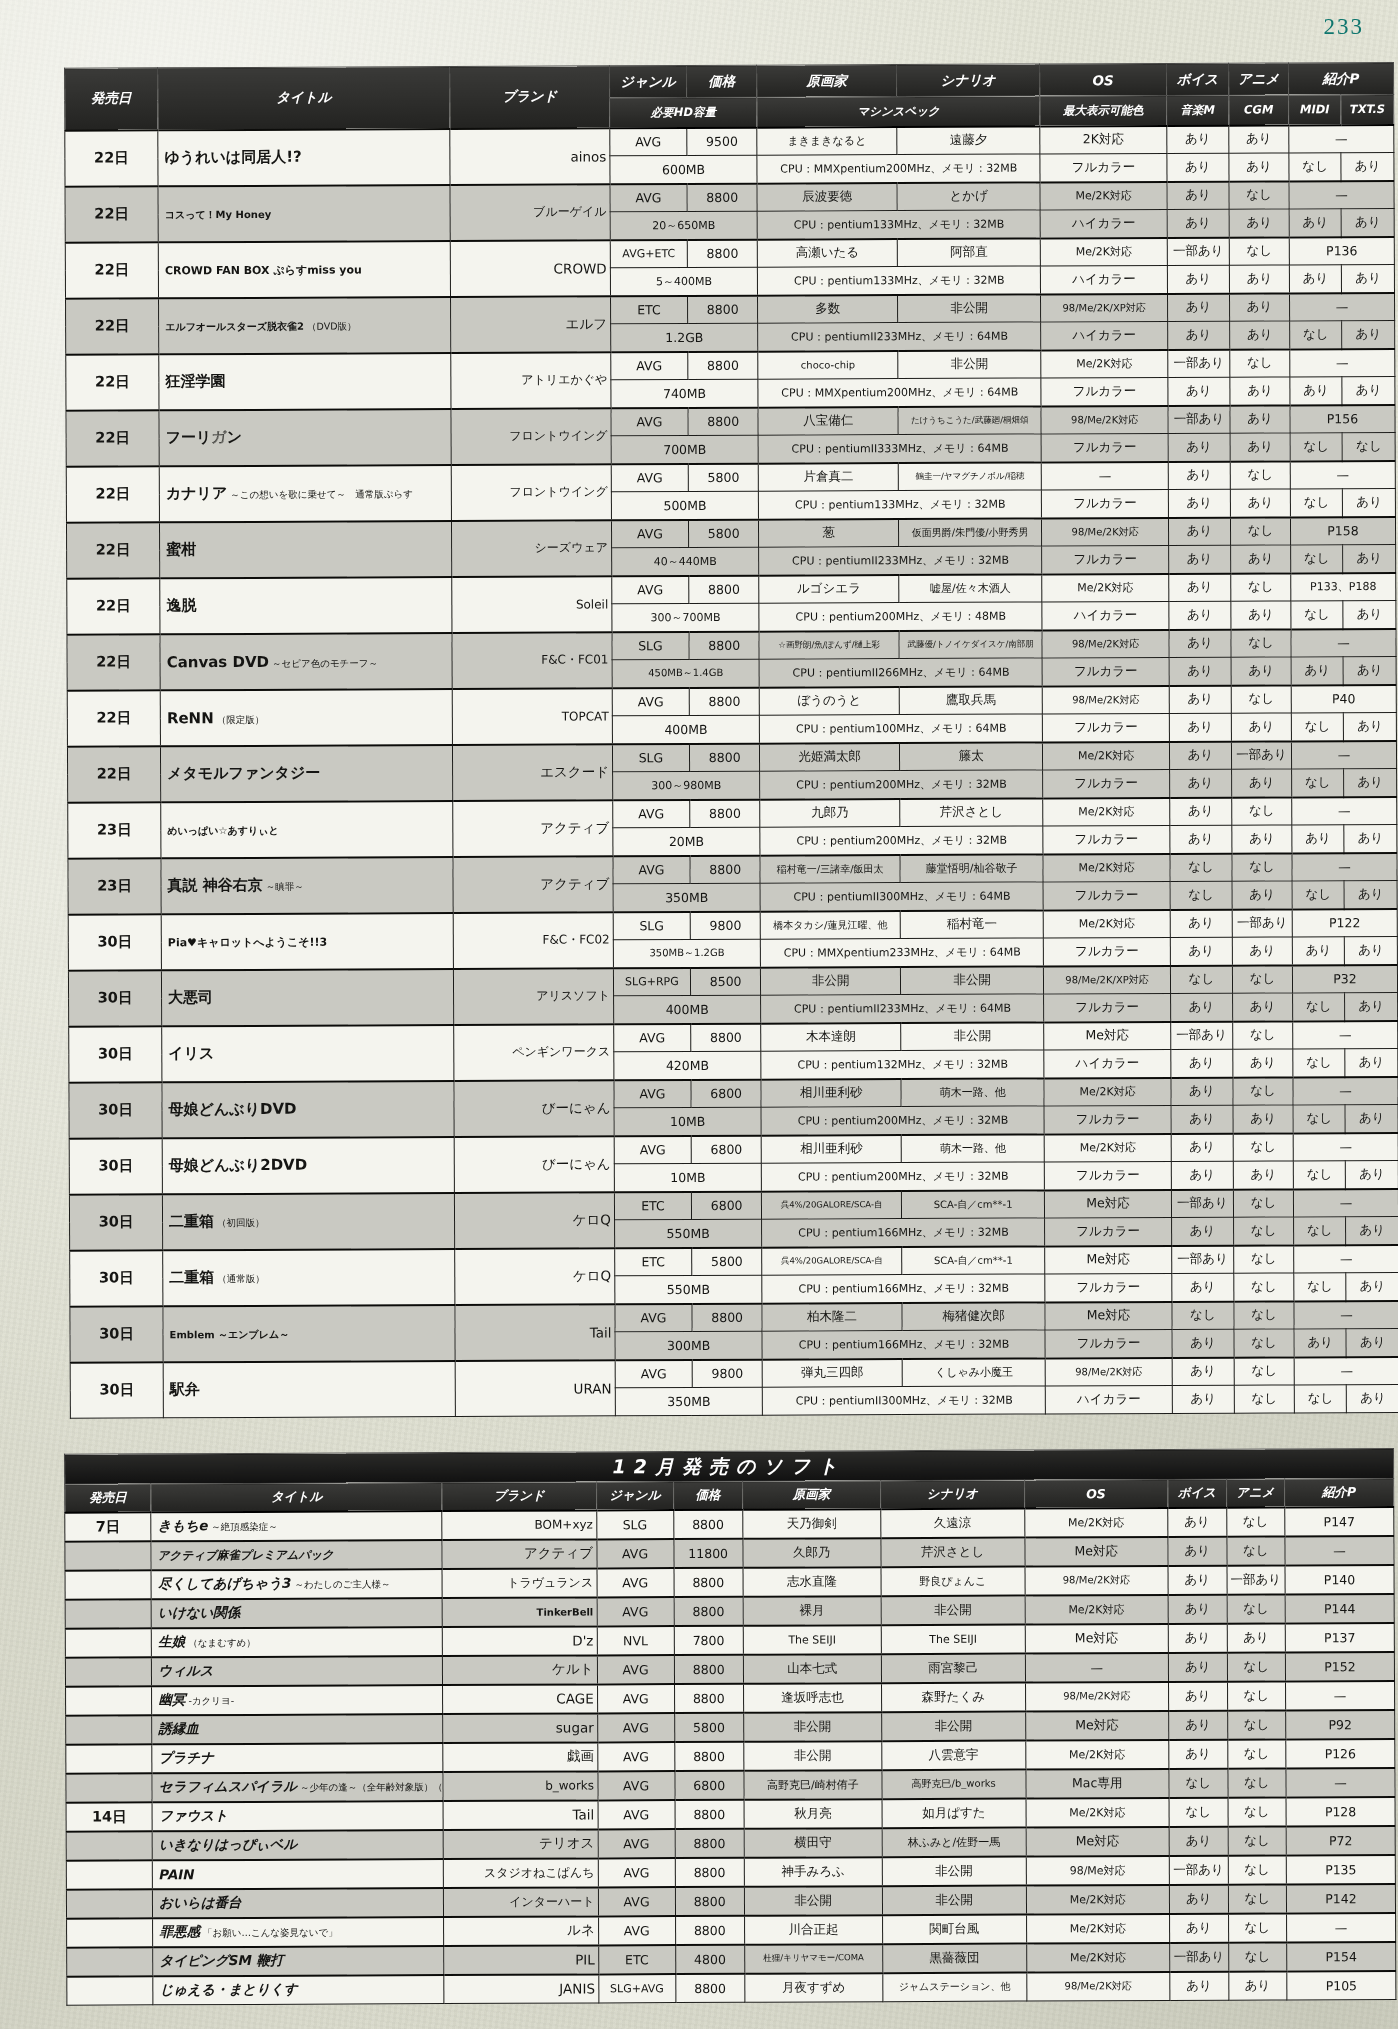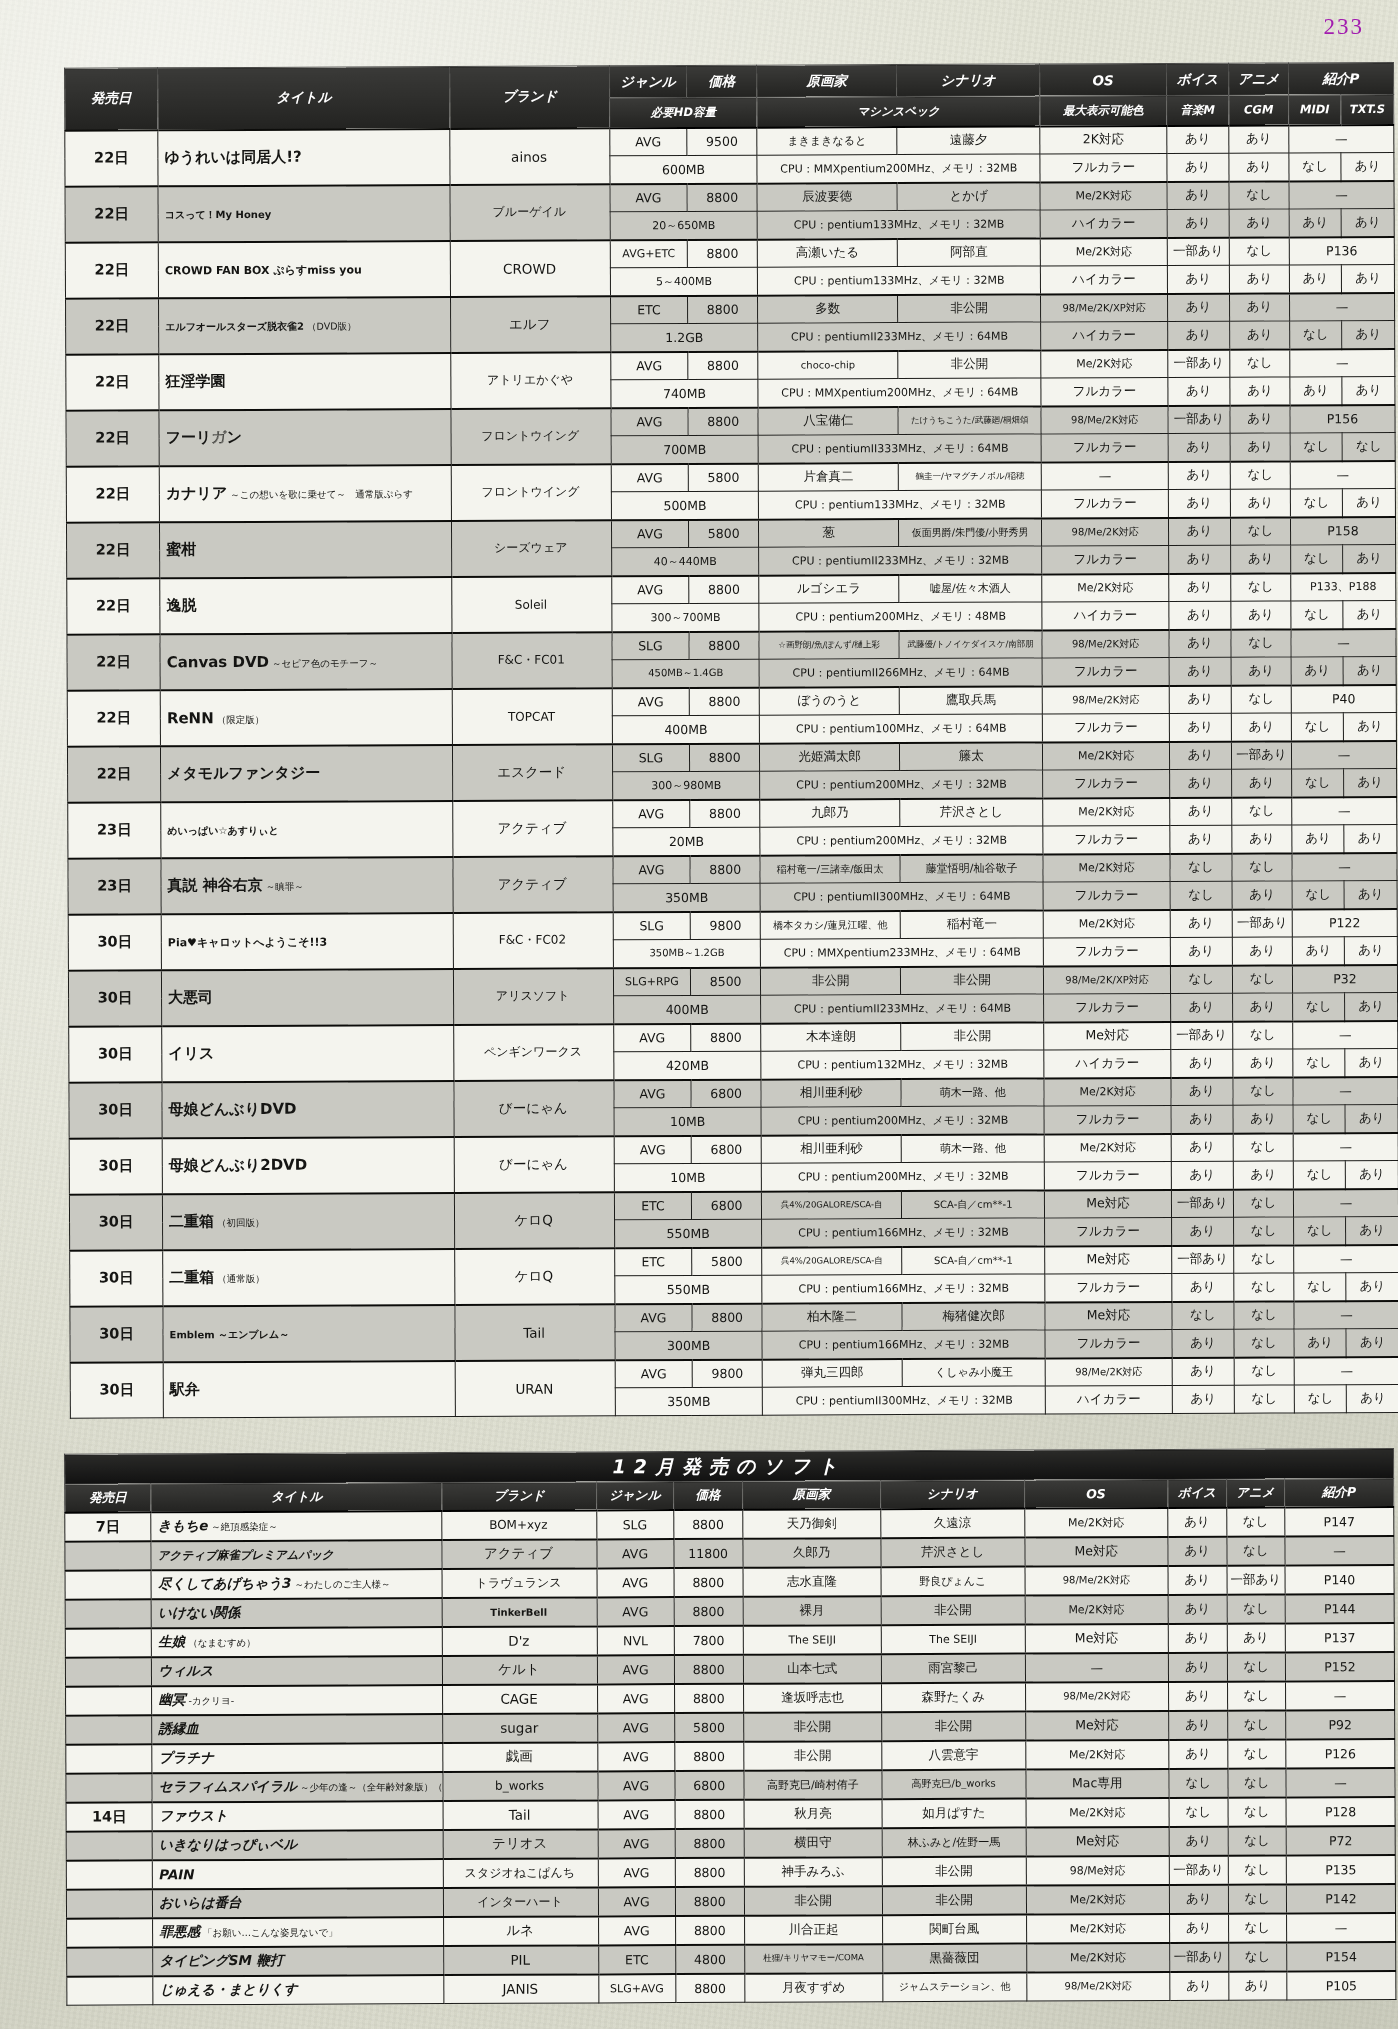--- a/index.html
+++ b/index.html
@@ -8,40 +8,40 @@
     font-family:"DejaVu Sans","Liberation Sans",sans-serif;
     background:
       radial-gradient(ellipse at 12% 8%, rgba(255,255,255,.6), rgba(255,255,255,0) 50%),
       radial-gradient(ellipse at 95% 100%, rgba(110,112,92,.22), rgba(0,0,0,0) 55%),
       radial-gradient(ellipse at 0% 100%, rgba(120,120,100,.15), rgba(0,0,0,0) 40%),
       repeating-linear-gradient(97deg, rgba(0,0,0,.022) 0 3px, rgba(255,255,255,.025) 3px 6px),
       repeating-linear-gradient(8deg, rgba(0,0,0,.015) 0 2px, rgba(255,255,255,.02) 2px 5px),
       #e3e4d6;
   }
   .pageno{position:absolute;top:14px;right:34px;font-family:"Liberation Serif","DejaVu Serif",serif;
-    font-size:23px;color:#a21caf;letter-spacing:2px;}
+    font-size:23px;color:#0f766e;letter-spacing:2px;}
   .scan{position:absolute;left:64px;width:1330px;transform:rotate(-0.25deg);transform-origin:30% top;}
   #tbl1wrap{top:66px;}
   #tbl2wrap{top:1452px;}
   table{border-collapse:collapse;table-layout:fixed;width:100%;background:#f3f3ec;}
   td,th{border:1px solid #1c1c1a;padding:0 3px;text-align:center;overflow:hidden;
     white-space:nowrap;font-size:12.5px;color:#151513;height:28px;box-sizing:border-box;}
   th{background:linear-gradient(180deg,#3a3a38,#232321);color:#fff;font-style:italic;
     font-weight:bold;font-size:13.5px;border:1px solid #4a4a48;height:32px;}
   tr.hdr2 th{font-size:11.5px;height:30px;}
   tr.plain td{background:#f4f4ee;}
   tr.shade td{background:#c9c9c2;}
   tr.rowA td{border-top:2px solid #0c0c0a;}
   thead tr:last-child th{border-bottom:2px solid #000;}
   .c-date{font-weight:bold;font-size:14.5px;margin-top:45px;}
   .c-title{text-align:left;padding-left:6px;}
   .t-main{font-weight:bold;font-size:15px;}
   .t-main.ts{font-size:10px;} .t-main.tx{font-size:11px;text-align:center;}
   .t-note{font-size:9.5px;margin-left:3px;}
-  .c-brand{text-align:center;padding-left:1px;font-size:13.5px;}
+  .c-brand{text-align:right;padding-left:1px;font-size:13.5px;}
   .c-brand.s1{font-size:12px;} .c-brand.s2{font-size:10px;font-weight:bold;}
   .c-spec{font-size:11px;}
   .fit.s1{font-size:11px;} .fit.s2{font-size:10px;} .fit.xs{font-size:8.5px;}
   #tbl2wrap th.bar{font-size:19px;height:30px;letter-spacing:8px;font-style:italic;
     background:linear-gradient(180deg,#2a2a28,#111);}
   #tbl2wrap thead tr.cols th{height:28px;font-size:12.5px;}
   #tbl2wrap td{height:29px;}
   #tbl2wrap .t-main{font-size:13.5px;font-style:italic;}
   #tbl2wrap .t-main.ts{font-size:11.5px;}
 </style>

